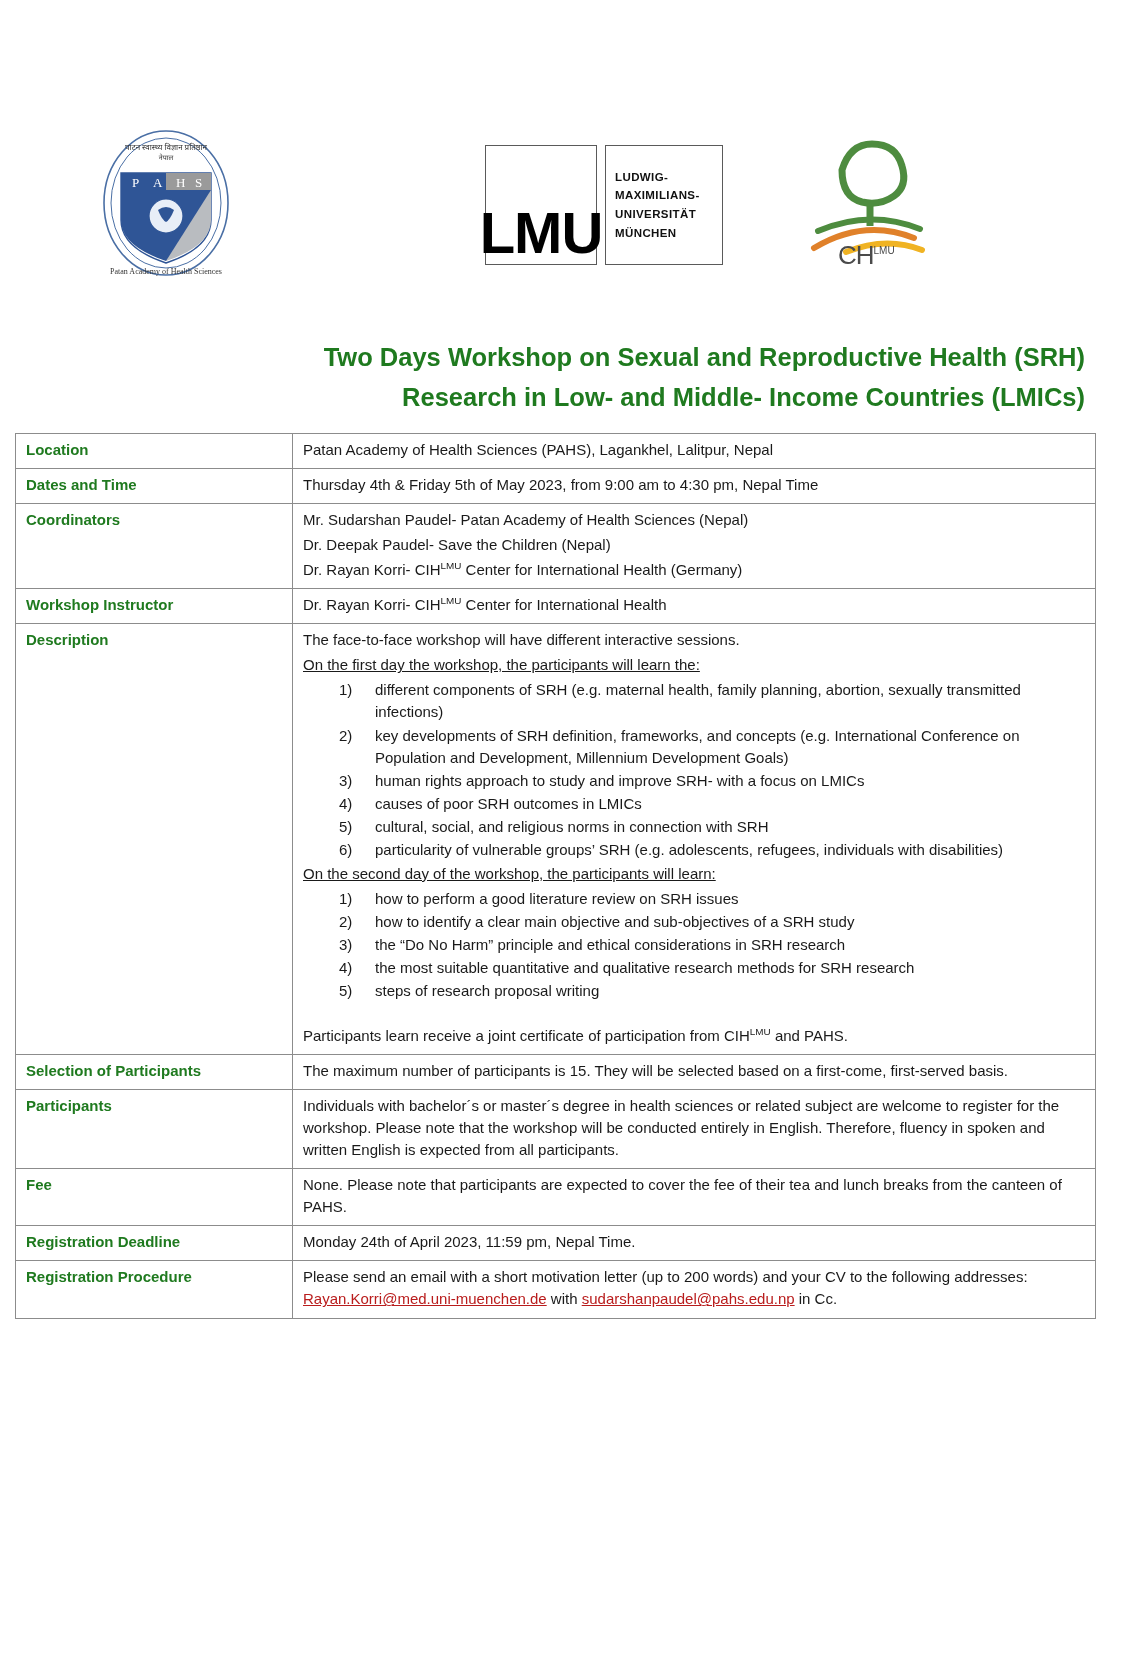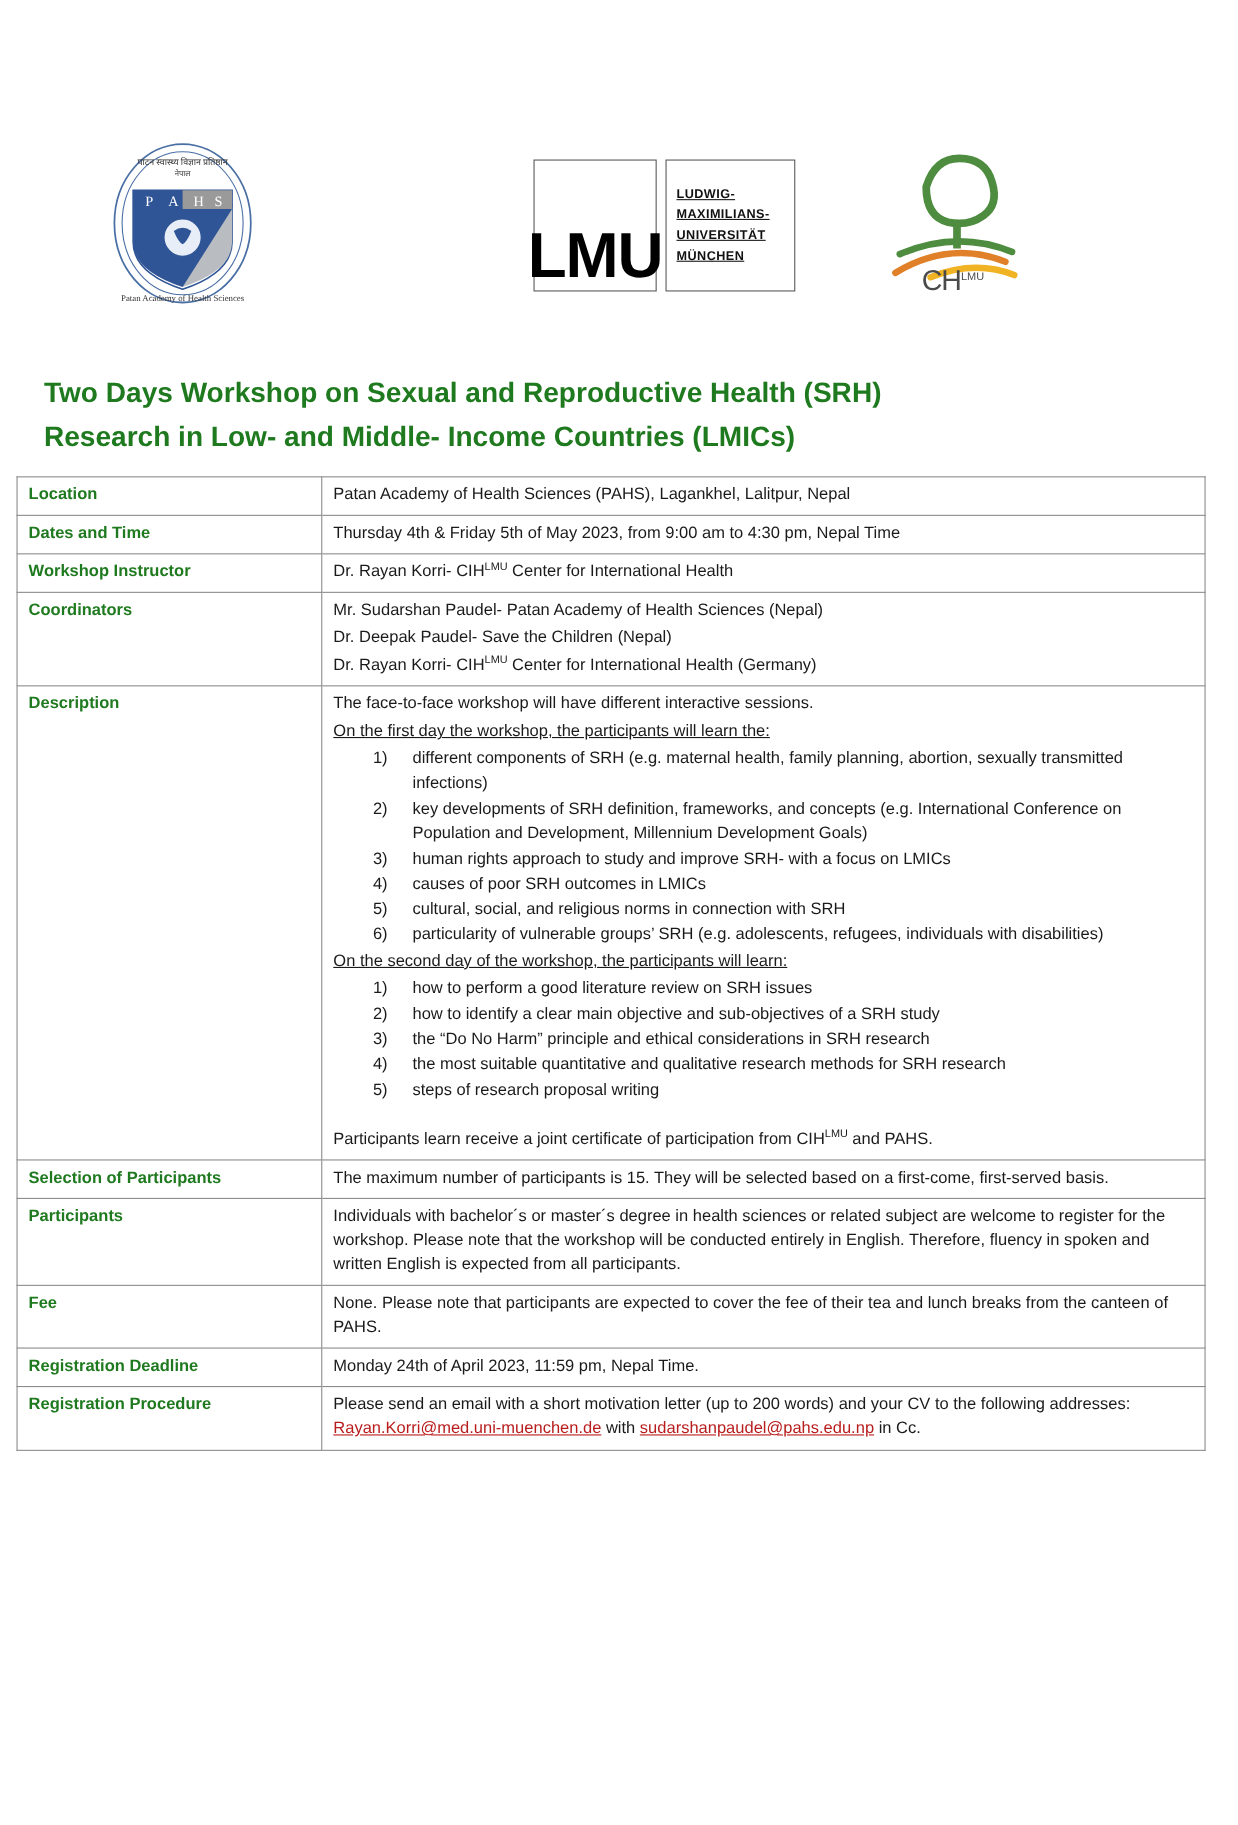--- a/index.html
+++ b/index.html
@@ -67,21 +67,20 @@
   }
   .lmu-textbox {
     border: 1.5px solid #5a5a5a;
     width: 118px;
     height: 120px;
     box-sizing: border-box;
     display: flex;
     flex-direction: column;
     justify-content: center;
     padding-left: 9px;
-    text-decoration: underline;
   }
   .lmu-textbox span {
     font-size: 11.5px;
     font-weight: 600;
     letter-spacing: 0.4px;
     line-height: 1.62;
     color: #111;
   }
 
   .cih-logo {
@@ -101,21 +100,21 @@
     color: #4a4a4a;
     font-family: "Liberation Sans", sans-serif;
   }
   .cih-wordmark sup {
     font-size: 10px;
     letter-spacing: 0;
   }
 
   
   .doc-title {
-    text-align: left;
+    text-align: right;
     color: #1f7a1f;
     font-weight: 700;
     font-size: 25.5px;
     line-height: 1.55;
     margin: 18px 40px 16px 40px;
   }
   .doc-title .line { display: block; }
 
   
   table.info {
@@ -237,38 +236,38 @@
         <td class="label">Location</td>
         <td class="value">Patan Academy of Health Sciences (PAHS), Lagankhel, Lalitpur, Nepal</td>
       </tr>
 
       <tr>
         <td class="label">Dates and Time</td>
         <td class="value">Thursday 4th &amp; Friday 5th of May 2023, from 9:00 am to 4:30 pm, Nepal Time</td>
       </tr>
 
       <tr>
-        <td class="label">Workshop Instructor</td>
-        <td class="value">
-          <span>Dr. Rayan Korri- CIH</span><span class="sub">LMU</span><span> Center for International Health</span>
-        </td>
-      </tr>
-
-      <tr>
         <td class="label">Coordinators</td>
         <td class="value">
           <p class="line">
             <span>Mr. Sudarshan Paudel- Patan Academy of Health Sciences (Nepal)</span>
           </p>
           <p class="line">
             <span>Dr. Deepak Paudel- Save the Children (Nepal)</span>
           </p>
           <p class="line">
             <span>Dr. Rayan Korri- CIH</span><span class="sub">LMU</span><span> Center for International Health (Germany)</span>
           </p>
+        </td>
+      </tr>
+
+      <tr>
+        <td class="label">Workshop Instructor</td>
+        <td class="value">
+          <span>Dr. Rayan Korri- CIH</span><span class="sub">LMU</span><span> Center for International Health</span>
         </td>
       </tr>
 
       <tr>
         <td class="label">Description</td>
         <td class="value">
           <p class="line">The face-to-face workshop will have different interactive sessions.</p>
           <p class="line u">On the first day the workshop, the participants will learn the:</p>
           <ol class="numbered">
             <li>different components of SRH (e.g. maternal health, family planning, abortion, sexually transmitted infections)</li>

